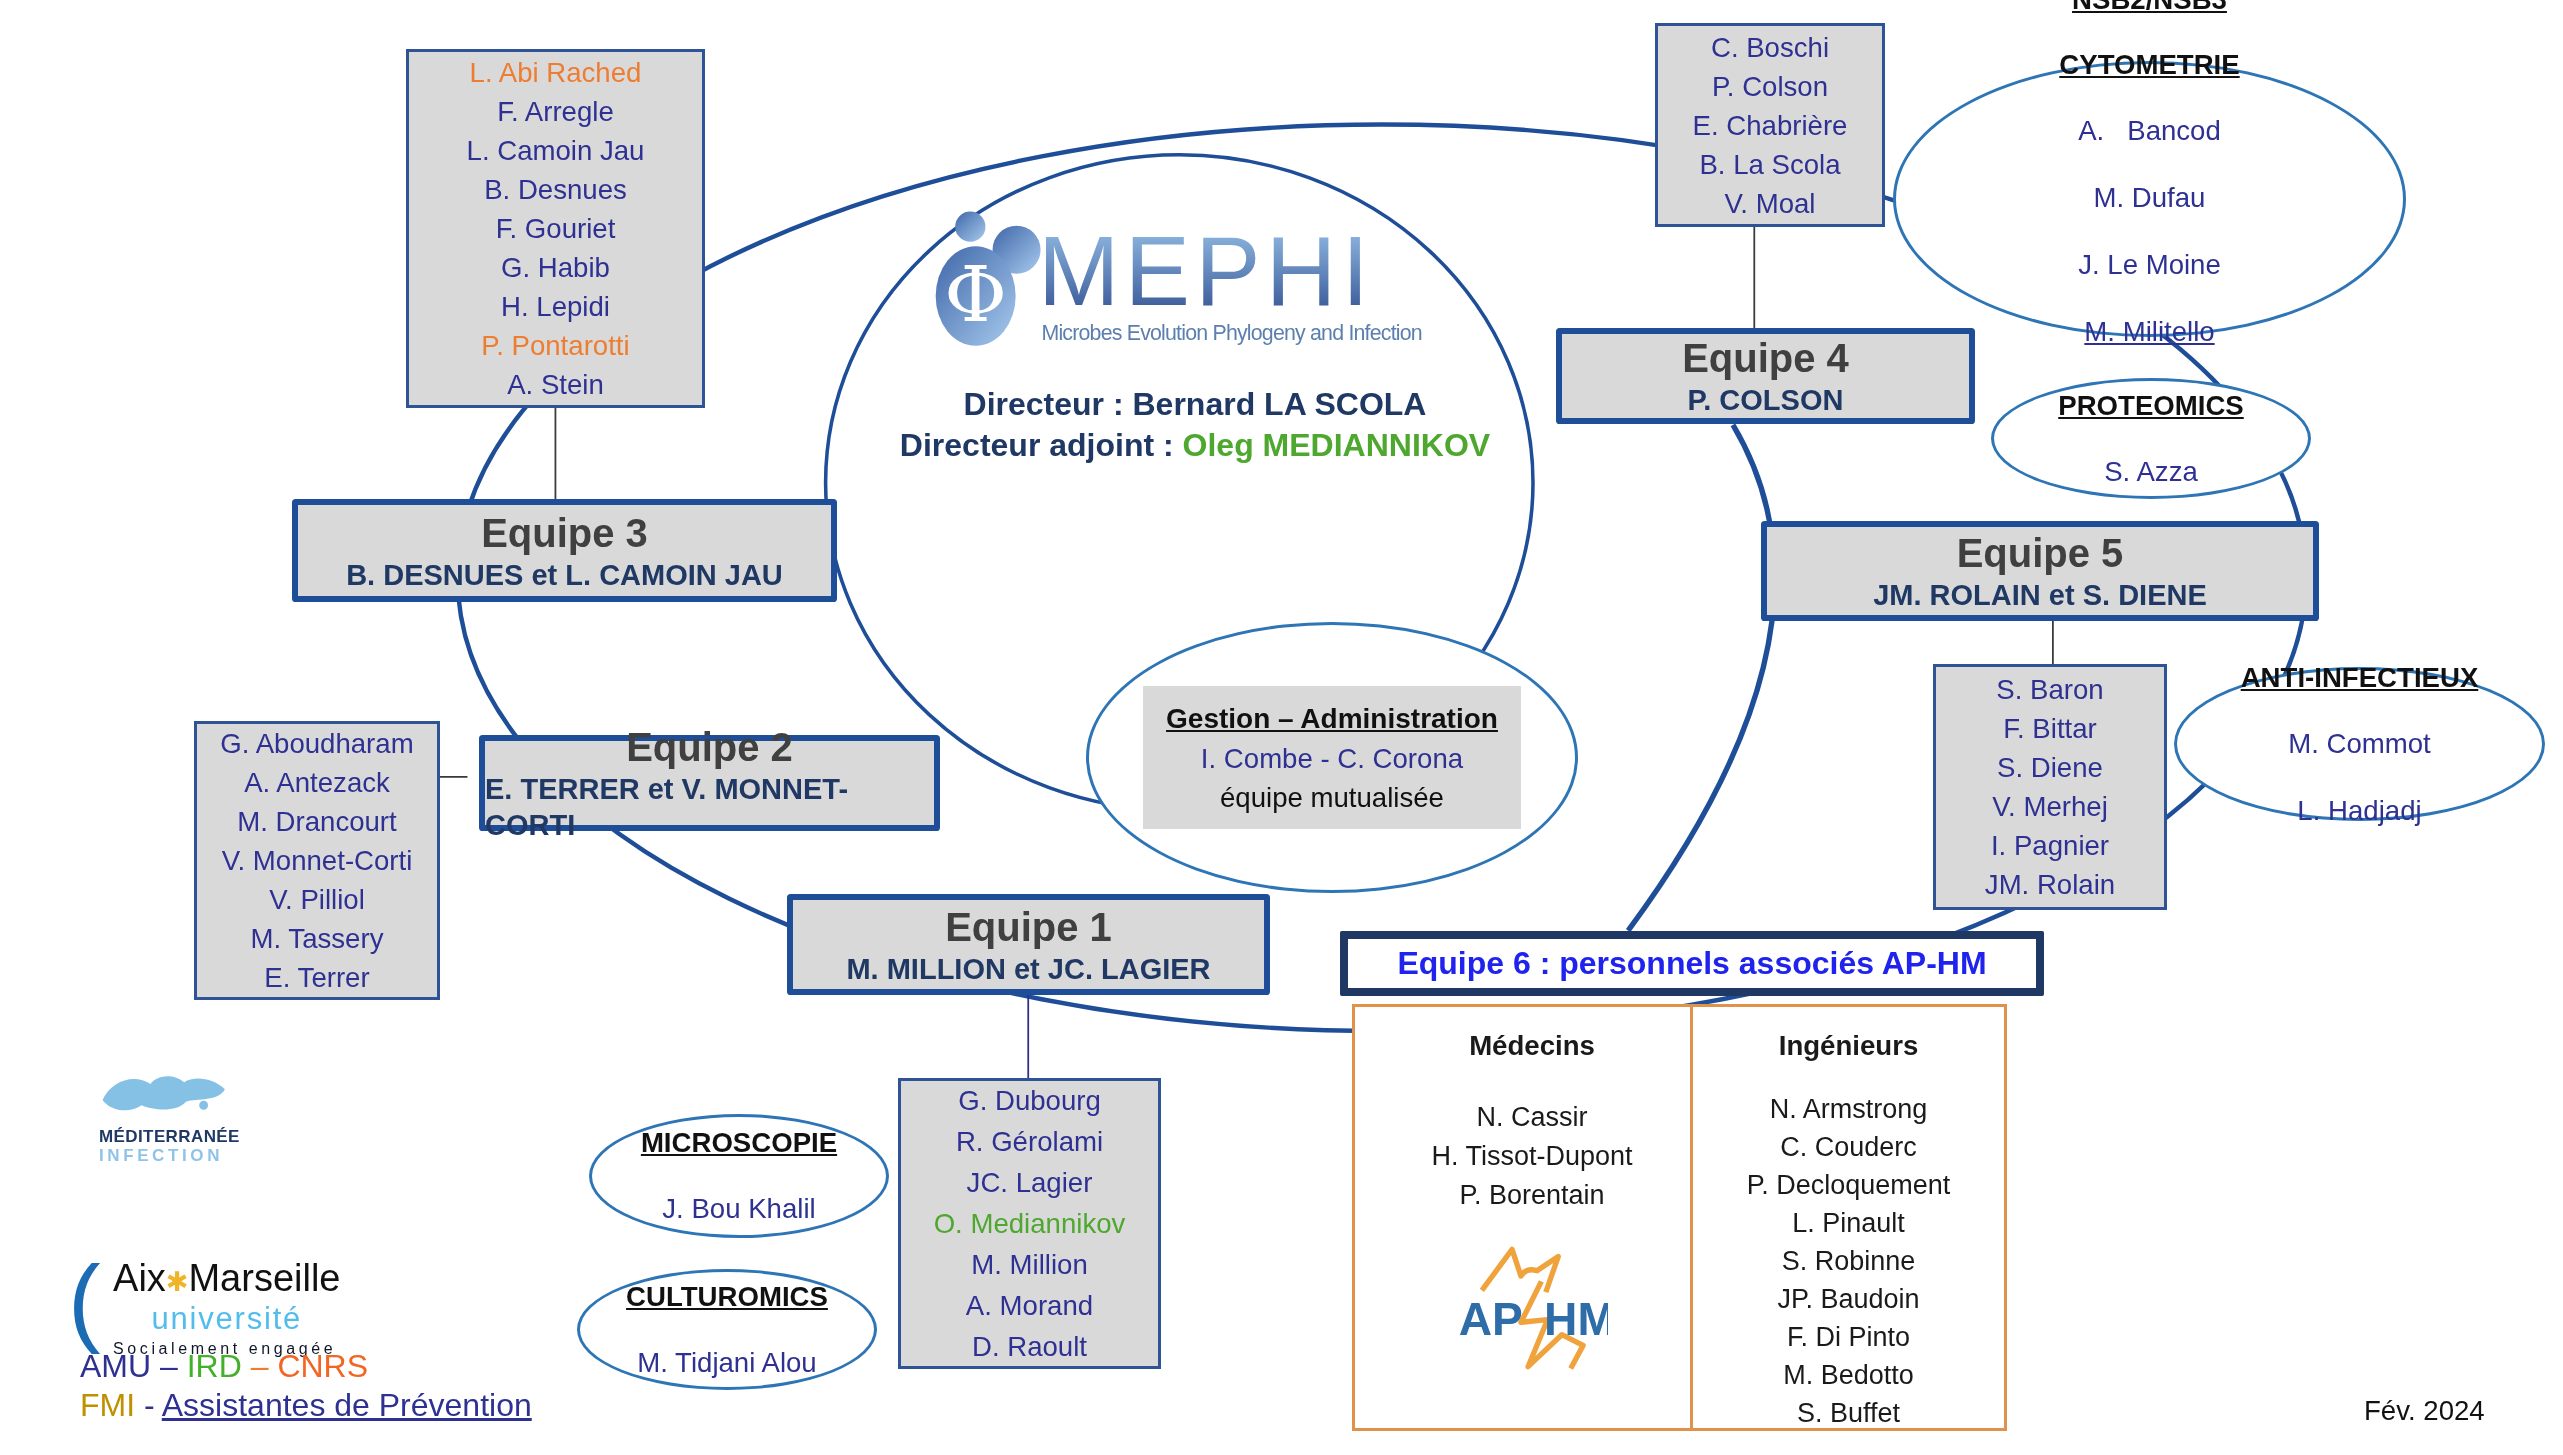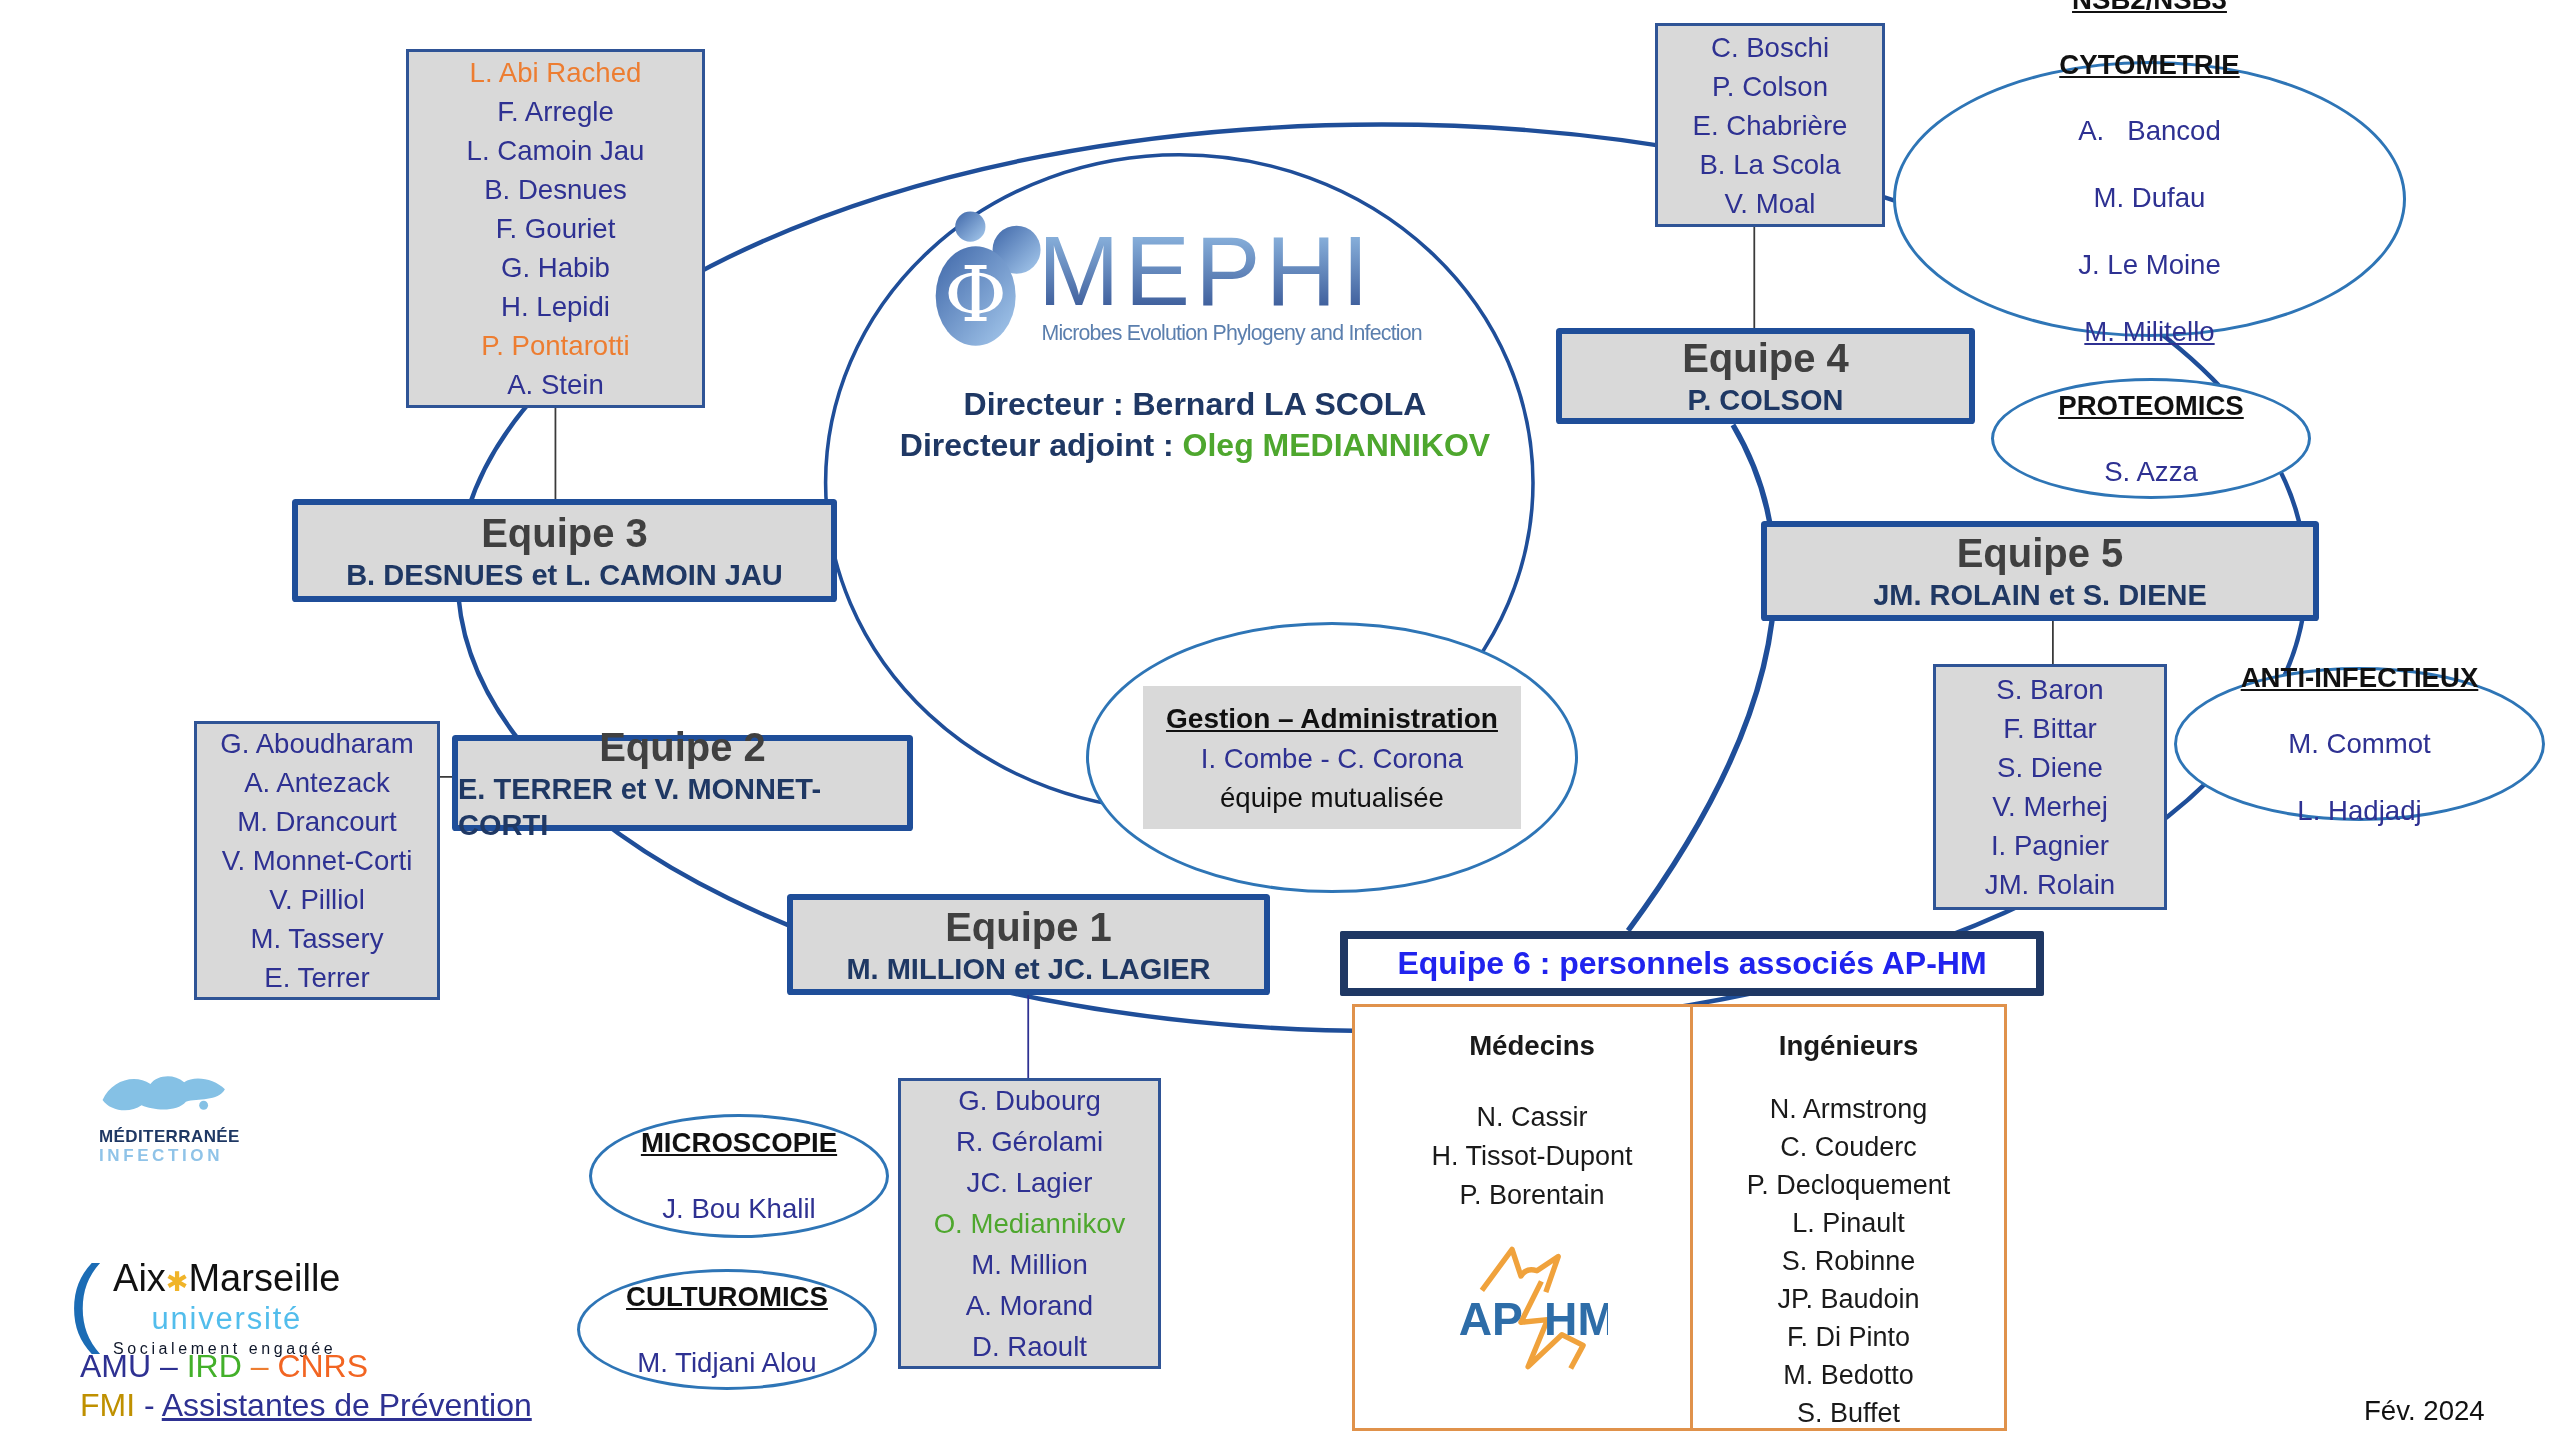--- a/index.html
+++ b/index.html
@@ -162,21 +162,21 @@
   <div class="abs plist" style="left:194px;top:721px;width:246px;height:279px;">
     <div class="nm">G. Aboudharam</div>
     <div class="nm">A. Antezack</div>
     <div class="nm">M. Drancourt</div>
     <div class="nm">V. Monnet-Corti</div>
     <div class="nm">V. Pilliol</div>
     <div class="nm">M. Tassery</div>
     <div class="nm">E. Terrer</div>
   </div>
 
-  <div class="abs team" style="left:452px;top:735px;width:461px;height:96px;">
+  <div class="abs team" style="left:479px;top:735px;width:461px;height:96px;">
     <div class="tt">Equipe 2</div>
     <div class="tl">E. TERRER et V. MONNET-CORTI</div>
   </div>
 
   <div class="abs team" style="left:787px;top:894px;width:483px;height:101px;">
     <div class="tt">Equipe 1</div>
     <div class="tl">M. MILLION et JC. LAGIER</div>
   </div>
 
   <div class="abs plist" style="left:898px;top:1078px;width:263px;height:291px;">

